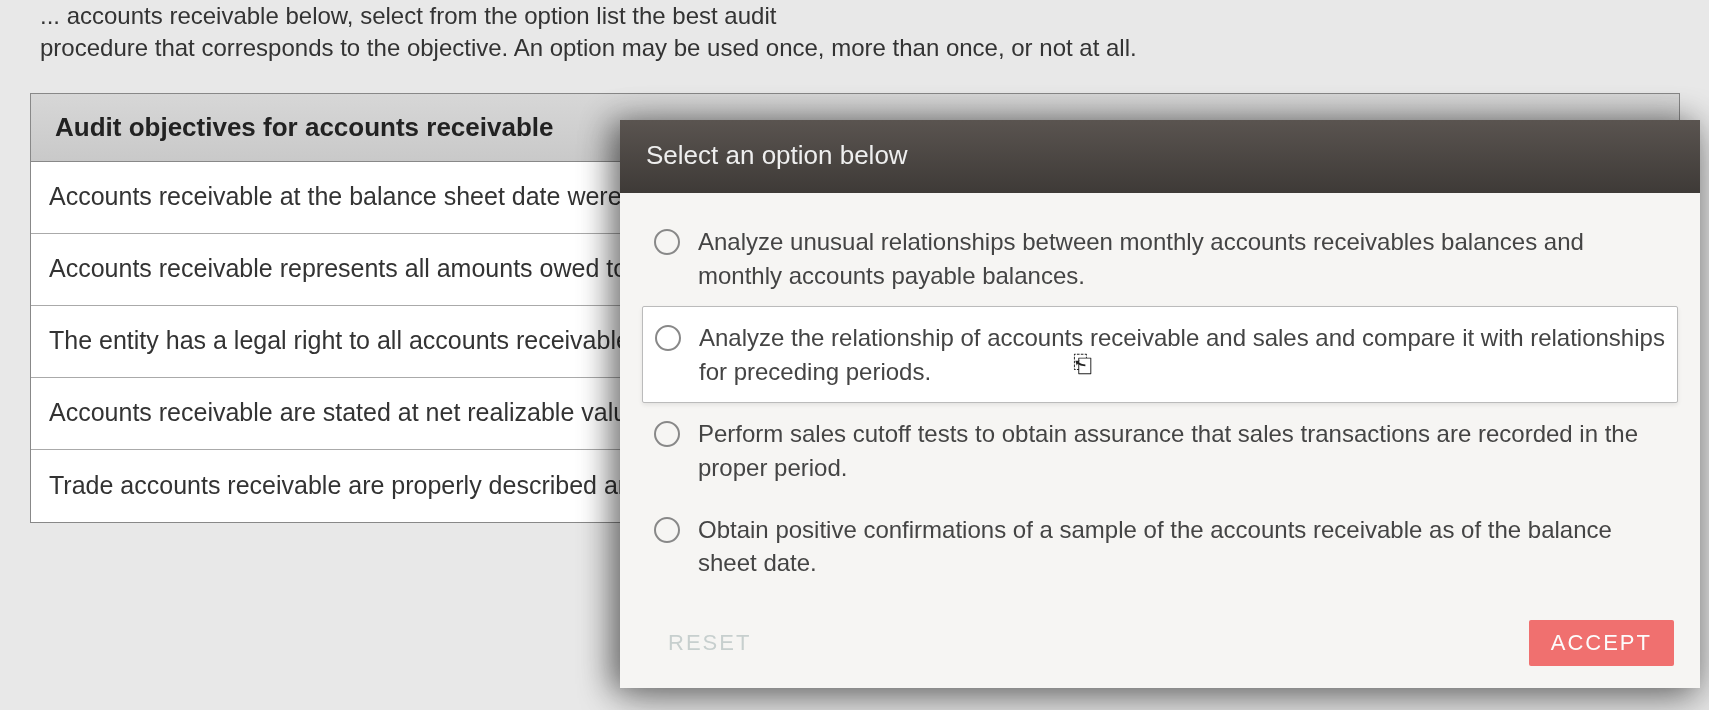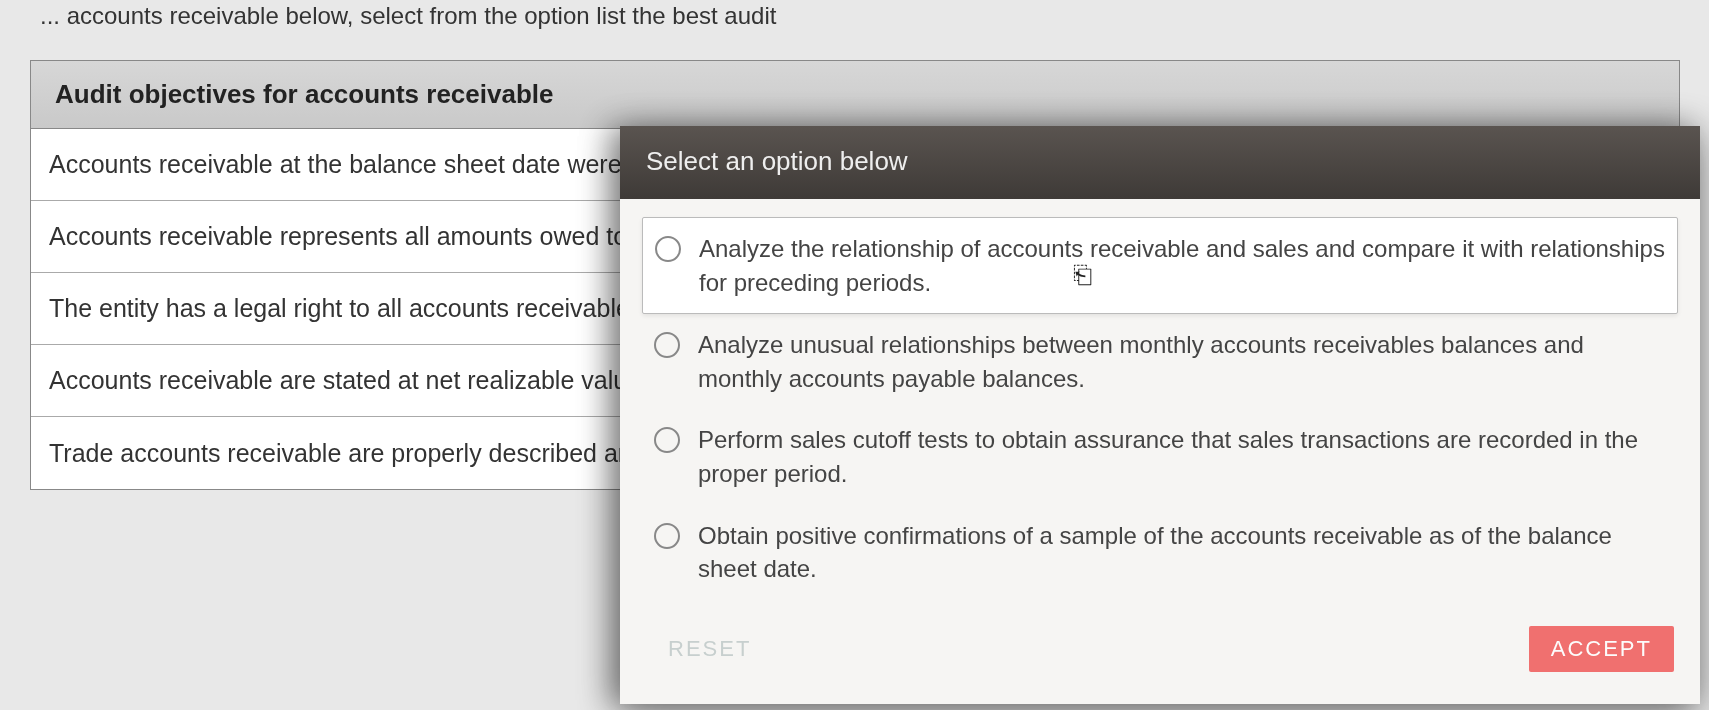--- a/index.html
+++ b/index.html
@@ -43,21 +43,21 @@
     min-height: 72px;
     display: flex;
     align-items: center;
   }
   .table-row:last-child { border-bottom: none; }
 
   
   .modal {
     position: absolute;
     left: 620px;
-    top: 126px;
+    top: 120px;
     width: 1080px;
     background: #f6f5f3;
     box-shadow: -10px 0 30px rgba(0,0,0,0.35), 0 10px 40px rgba(0,0,0,0.4);
     border-top-left-radius: 3px;
   }
   .modal-header {
     background: linear-gradient(#5a5450, #3e3a37);
     color: #eee;
     font-size: 26px;
     padding: 20px 26px 22px 26px;
@@ -93,21 +93,21 @@
     position: absolute;
     left: 430px;
     top: 40px;
     font-size: 24px;
     color: #222;
     pointer-events: none;
   }
   .modal-footer {
     display: flex;
     align-items: center;
-    padding: 16px 26px 32px 26px;
+    padding: 16px 26px 22px 26px;
     gap: 30px;
   }
   .spacer { flex: 1; }
   .btn {
     font-size: 22px;
     letter-spacing: 2px;
     padding: 10px 22px;
     cursor: pointer;
     user-select: none;
   }
@@ -128,20 +128,21 @@
   }
   .option-row .option-text { position: relative; }
 </style>
 </head>
 <body>
 
 <div class="page">
 
   <div class="question-text">
     <span>... accounts receivable below, select from the option list the best audit</span><br>
+    <span>procedure that corresponds to the objective. An option may be used once, more than once, or not at all.</span>
   </div>
 
   <div class="table-wrap">
     <div class="table-header">Audit objectives for accounts receivable</div>
     <div class="table-row">
       <span>Accounts receivable at the balance sheet date were actually owed to the company.</span>
     </div>
     <div class="table-row">
       <span>Accounts receivable represents all amounts owed to the entity at the balance sheet date.</span>
     </div>
@@ -153,29 +154,29 @@
     </div>
     <div class="table-row">
       <span>Trade accounts receivable are properly described and presented in the financial statements.</span>
     </div>
   </div>
 
   <div class="modal">
     <div class="modal-header">Select an option below</div>
     <div class="modal-body">
 
+      <div class="option-row">
+        <div class="radio"></div>
+        <div class="option-text">Analyze unusual relationships between monthly accounts receivables balances and monthly accounts payable balances.</div>
+      </div>
+
       <div class="option-row selected" style="position:relative;">
         <div class="radio"></div>
         <div class="option-text">Analyze the relationship of accounts receivable and sales and compare it with relationships for preceding periods.</div>
         <span class="cursor">⎗</span>
-      </div>
-
-      <div class="option-row">
-        <div class="radio"></div>
-        <div class="option-text">Analyze unusual relationships between monthly accounts receivables balances and monthly accounts payable balances.</div>
       </div>
 
       <div class="option-row">
         <div class="radio"></div>
         <div class="option-text">Perform sales cutoff tests to obtain assurance that sales transactions are recorded in the proper period.</div>
       </div>
 
       <div class="option-row">
         <div class="radio"></div>
         <div class="option-text">Obtain positive confirmations of a sample of the accounts receivable as of the balance sheet date.</div>

